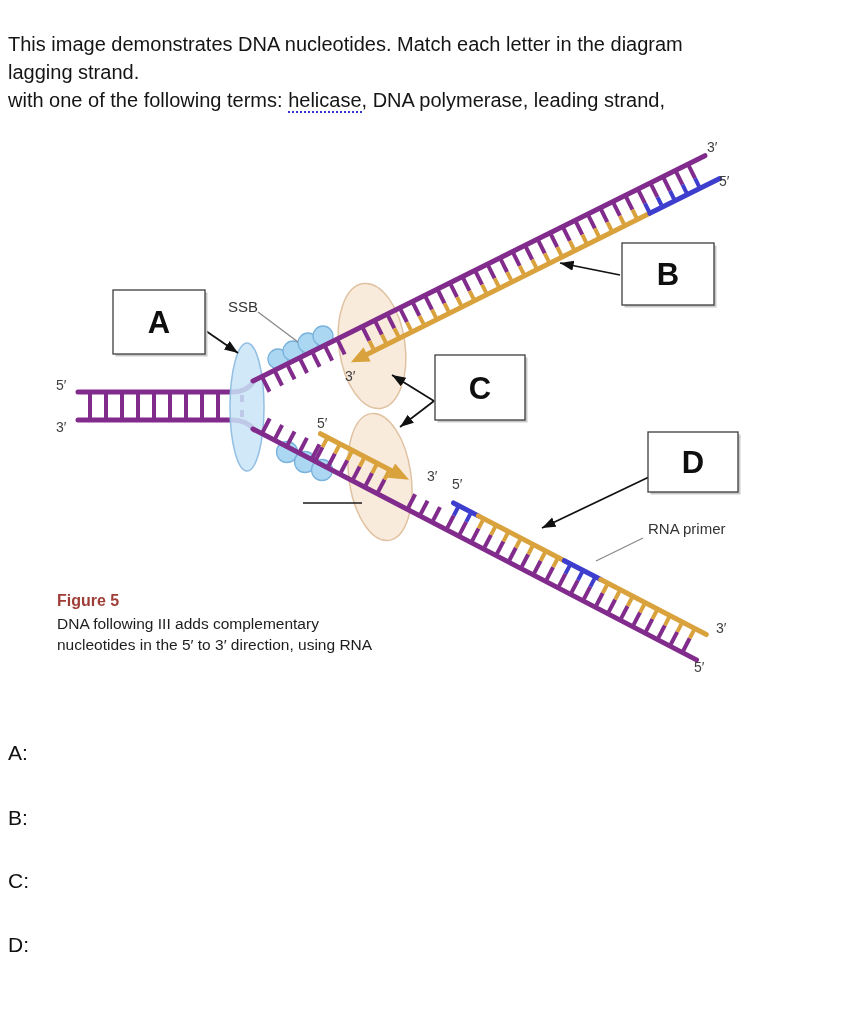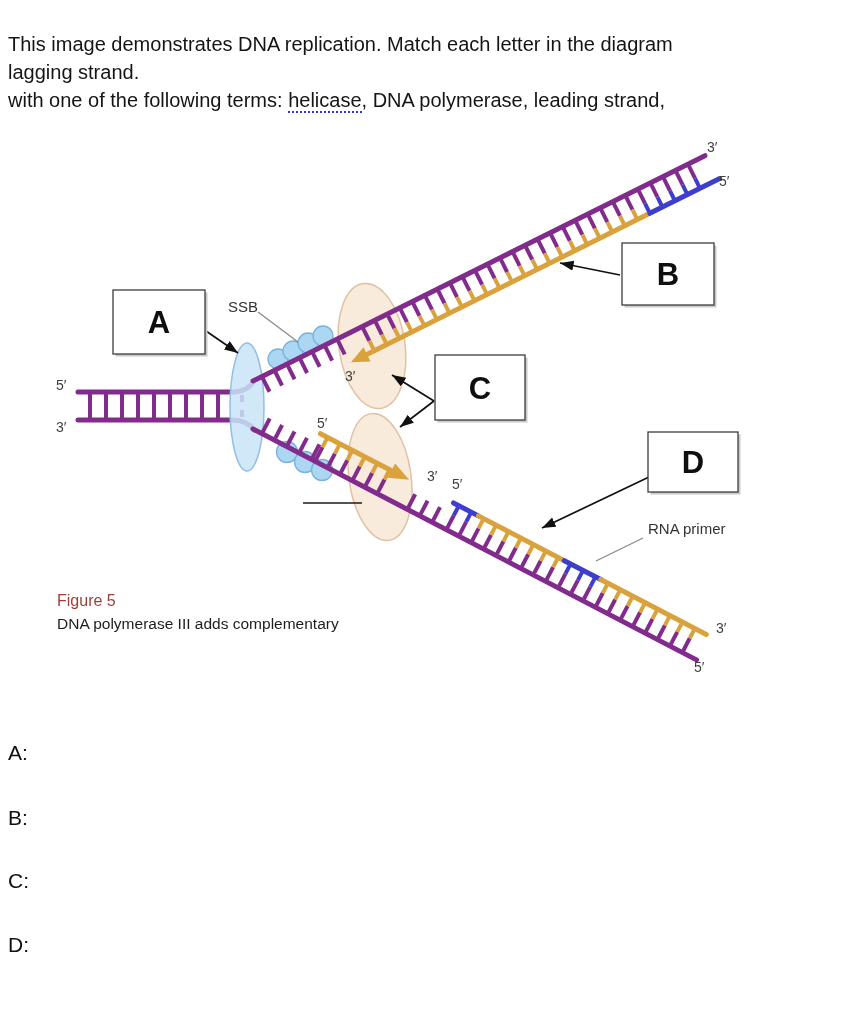--- a/index.html
+++ b/index.html
@@ -8,30 +8,30 @@
     font-family:"Liberation Sans","DejaVu Sans",sans-serif;color:#151515;
   }
   .question{position:absolute;left:8px;top:30px;width:840px;font-size:20px;line-height:28px;color:#151515;}
   .misspelled{border-bottom:2px dotted #3535D0;}
   .diagram-wrap{position:absolute;left:0;top:130px;width:856px;height:570px;}
   svg text{font-family:"Liberation Sans","DejaVu Sans",sans-serif;}
   .prime-label{font-size:14px;fill:#3f3f3f;}
   .small-label{font-size:15px;fill:#333333;}
   .box-letter{font-size:31px;font-weight:bold;fill:#0f0f0f;}
   .figure-block{position:absolute;left:57px;top:592px;width:345px;}
-  .figure-title{font-size:16px;font-weight:normal;color:#9E3E36;margin:0 0 3px 0;}
+  .figure-title{font-size:16px;font-weight:bold;color:#9E3E36;margin:0 0 3px 0;}
   .figure-line{font-size:15.5px;line-height:21px;color:#1d1d1d;}
   .answer-label{position:absolute;left:8px;font-size:21px;color:#101010;}
   .ans-a{top:741px;} .ans-b{top:806px;} .ans-c{top:869px;} .ans-d{top:933px;}
 </style>
 </head>
 <body>
 
 <div class="question">
-  <div><span>This image demonstrates DNA replication. Match each letter in the diagram</span></div>
+  <div><span>This image demonstrates DNA nucleotides. Match each letter in the diagram</span></div>
   <div><span>lagging strand.</span></div>
   <div><span>with one of the following terms: </span><span class="misspelled" style="border-bottom-color: rgb(53, 53, 208);">helicase</span><span>, DNA polymerase, leading strand,</span></div>
 </div>
 
 <div class="diagram-wrap">
 <svg width="856" height="570" viewBox="0 0 856 570">
   <defs>
     <marker id="arw" markerWidth="12" markerHeight="10" refX="8" refY="3" orient="auto">
       <path d="M0,0 L8,3 L0,6 Z" fill="#111"></path>
     </marker>
@@ -250,19 +250,20 @@
   <text x="317" y="298" class="prime-label">5′</text>
   <text x="427" y="351" class="prime-label">3′</text>
   <text x="452" y="359" class="prime-label">5′</text>
   <text x="716" y="503" class="prime-label">3′</text>
   <text x="694" y="542" class="prime-label">5′</text>
 </svg>
 </div>
 
 <div class="figure-block">
   <div class="figure-title" style="color: rgb(158, 62, 54);">Figure 5</div>
-  <div class="figure-line">DNA polymerase III adds complementary</div>
+  <div class="figure-line">DNA following III adds complementary</div>
+  <div class="figure-line">nucleotides in the 5′ to 3′ direction, using RNA</div>
 </div>
 
 <div class="answer-label ans-a">A:</div>
 <div class="answer-label ans-b">B:</div>
 <div class="answer-label ans-c">C:</div>
 <div class="answer-label ans-d">D:</div>
 
 </body></html>

